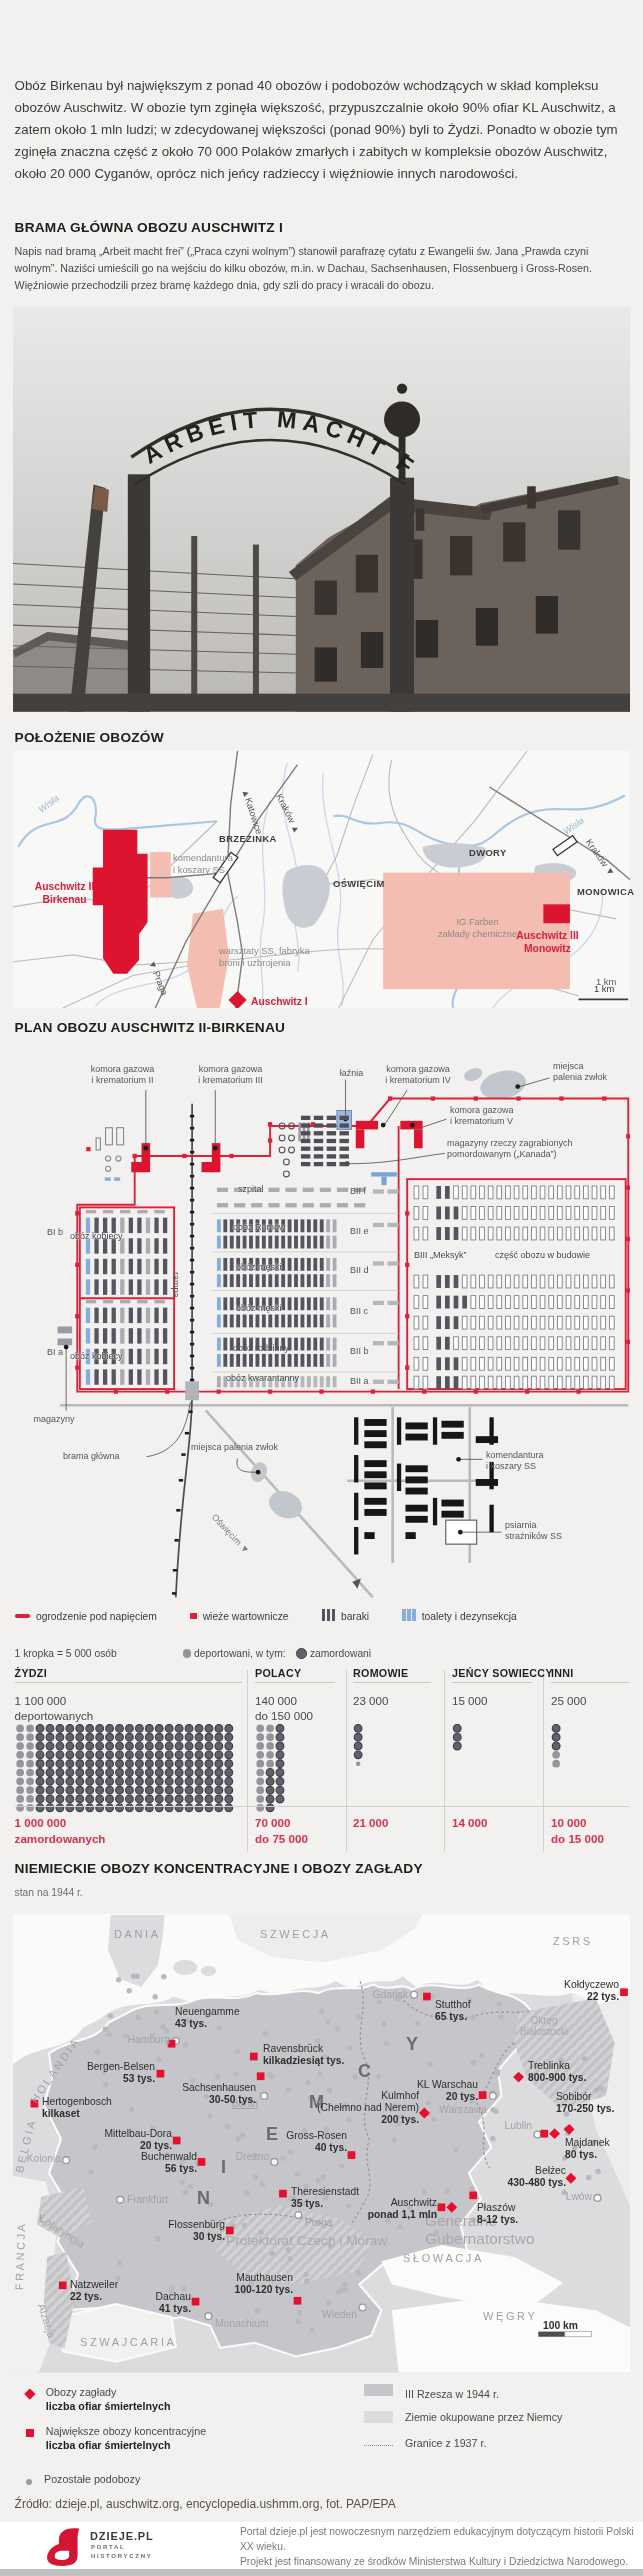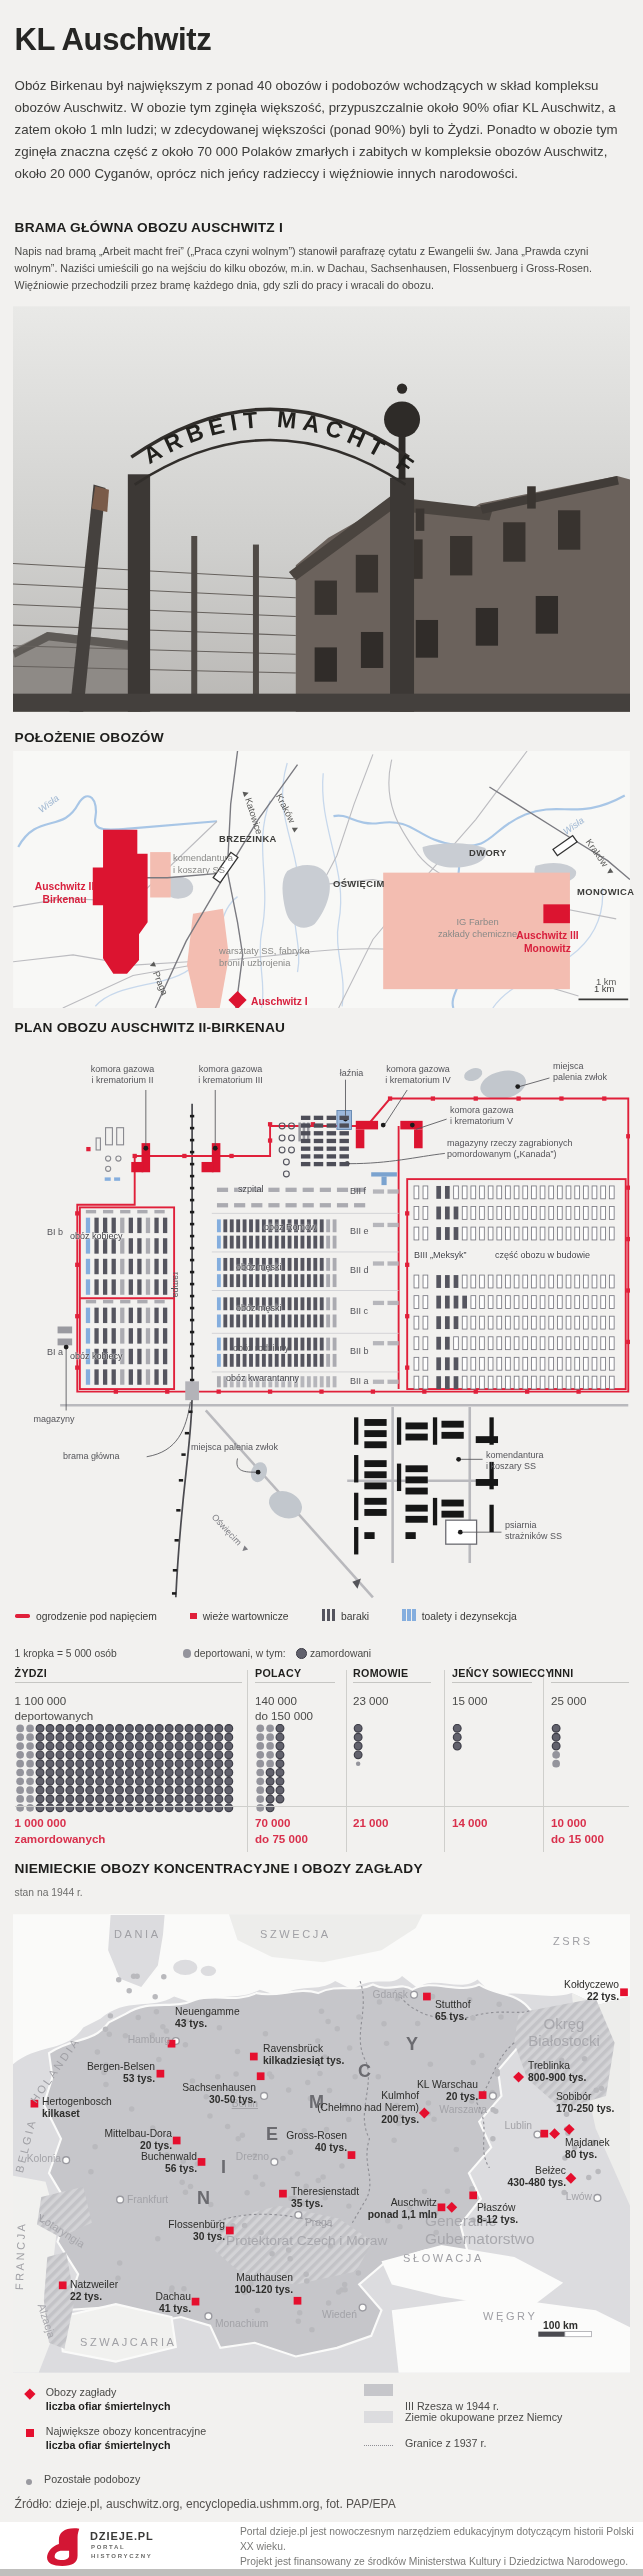--- a/index.html
+++ b/index.html
@@ -35,21 +35,20 @@
   .l2-left b{color:#1e1e1c;}
   .srcline{font-size:12px;color:#55524f;}
   .ftext{font-size:10.3px;line-height:14.6px;color:#7a7a78;}
   svg{display:block;}
 </style>
 </head>
 <body>
 
 <div id="page">
 
-  <h1 class="abs" style="left:14.6px;top:22px;">KL Auschwitz</h1>
   <div class="abs intro" style="left:14.6px;top:75px;width:614px;">Obóz Birkenau był największym z ponad 40 obozów i podobozów wchodzących w skład kompleksu obozów Auschwitz. W obozie tym zginęła większość, przypuszczalnie około 90% ofiar KL Auschwitz, a zatem około 1 mln ludzi; w zdecydowanej większości (ponad 90%) byli to Żydzi. Ponadto w obozie tym zginęła znaczna część z około 70 000 Polaków zmarłych i zabitych w kompleksie obozów Auschwitz, około 20 000 Cyganów, oprócz nich jeńcy radzieccy i więźniowie innych narodowości.</div>
 
   <div class="abs sechead" style="left:14.6px;top:220px;">BRAMA GŁÓWNA OBOZU AUSCHWITZ I</div>
   <div class="abs body" style="left:14.6px;top:243px;width:614px;">Napis nad bramą „Arbeit macht frei” („Praca czyni wolnym”) stanowił parafrazę cytatu z Ewangelii św. Jana „Prawda czyni wolnym”. Naziści umieścili go na wejściu do kilku obozów, m.in. w Dachau, Sachsenhausen, Flossenbuerg i Gross-Rosen. Więźniowie przechodzili przez bramę każdego dnia, gdy szli do pracy i wracali do obozu.</div>
 
   <div class="abs" style="left:13px;top:306px;">
     <svg width="617" height="406" viewBox="0 0 720 473">
       <defs>
         <linearGradient id="sky" x1="0" y1="0" x2="0" y2="1">
           <stop offset="0" stop-color="#e9e9e7"></stop>
@@ -954,21 +953,21 @@
         <div class="lab planlab center" style="left: 319px; top: 26px; width: 39px;">łaźnia</div>
         <div class="lab planlab center" style="left: 364px; top: 22px; width: 82px;">komora gazowa<br>i krematorium IV</div>
         <div class="lab planlab" style="left: 540px; top: 19px;">miejsca<br>palenia zwłok</div>
         <div class="lab planlab" style="left: 437px; top: 63px;">komora gazowa<br>i krematorium V</div>
         <div class="lab planlab" style="left: 434px; top: 96px;">magazyny rzeczy zagrabionych<br>pomordowanym („Kanada”)</div>
         <div class="lab planlab-dark" style="left: 401px; top: 208px;">BIII „Meksyk”</div>
         <div class="lab planlab-dark" style="left: 482px; top: 208px;">część obozu w budowie</div>
         <div class="lab planlab" style="left: 337px; top: 144px;">BII f</div>
         <div class="lab planlab-dark" style="left: 225px; top: 142px;">szpital</div>
         <div class="lab planlab" style="left: 337px; top: 184px;">BII e</div>
-        <div class="lab planlab-dark" style="left: 220px; top: 180px; padding-left: 31px;">obóz Romów</div>
+        <div class="lab planlab-dark" style="left: 220px; top: 180px;">obóz Romów</div>
         <div class="lab planlab" style="left: 337px; top: 223px;">BII d</div>
         <div class="lab planlab-dark" style="left: 223px; top: 220px;">obóz męski</div>
         <div class="lab planlab" style="left: 337px; top: 264px;">BII c</div>
         <div class="lab planlab-dark" style="left: 223px; top: 261px;">obóz męski</div>
         <div class="lab planlab" style="left: 220px; top: 301px;">obóz rodzinny</div>
         <div class="lab planlab" style="left: 337px; top: 304px;">BII b</div>
         <div class="lab planlab" style="left: 337px; top: 334px;">BII a</div>
         <div class="lab planlab-dark" style="left: 213px; top: 331px;">obóz kwarantanny</div>
         <div class="lab planlab" style="left: 34px; top: 185px;">BI b</div>
         <div class="lab planlab-dark" style="left: 57px; top: 189px;">obóz kobiecy</div>
@@ -1576,21 +1575,21 @@
         <div class="lab country" style="left: 101px; top: 13.7px;">DANIA</div>
         <div class="lab country" style="left: 247px; top: 13.7px;">SZWECJA</div>
         <div class="lab country" style="left: 540px; top: 20.6px;">ZSRS</div>
         <div class="lab country" style="left: 15.4px; top: 184px; transform: rotate(-55deg); transform-origin: 0px 0px;">HOLANDIA</div>
         <div class="lab country" style="left: 0px; top: 257px; transform: rotate(-76deg); transform-origin: 0px 0px;">BELGIA</div>
         <div class="lab country" style="left: 26px; top: 298px;">L.</div>
         <div class="lab country" style="left: 0px; top: 376px; transform: rotate(-88deg); transform-origin: 0px 0px;">FRANCJA</div>
         <div class="lab country" style="left: 67px; top: 422px;">SZWAJCARIA</div>
         <div class="lab country" style="left: 390px; top: 338px;">SŁOWACJA</div>
         <div class="lab country" style="left: 470px; top: 396px;">WĘGRY</div>
-        <div class="lab region center" style="left: 504px; top: 101px; font-size: 15px; width: 94px;">Okręg<br>Białostocki</div>
+        <div class="lab region center" style="left: 484px; top: 101px; font-size: 10px; width: 94px;">Okręg<br>Białostocki</div>
         <div class="lab region" style="left: 412px; top: 298px; font-size: 15.4px;">Generalne<br>Gubernatorstwo</div>
         <div class="lab region" style="left: 213px; top: 319px; font-size: 13.7px;">Protektorat Czech i Moraw</div>
         <div class="lab region" style="left: 31px; top: 298px; font-size: 11px; transform: rotate(33deg); transform-origin: 0px 0px;">Lotaryngia</div>
         <div class="lab region" style="left: 34px; top: 388px; font-size: 11px; transform: rotate(72deg); transform-origin: 0px 0px;">Alzacja</div>
         <div class="lab biglet" style="left: 184px; top: 274px;">N</div>
         <div class="lab biglet" style="left: 208px; top: 243px;">I</div>
         <div class="lab biglet" style="left: 253px; top: 210px;">E</div>
         <div class="lab biglet" style="left: 296px; top: 178px;">M</div>
         <div class="lab biglet" style="left: 345px; top: 147px;">C</div>
         <div class="lab biglet" style="left: 393px; top: 120px;">Y</div>
@@ -1649,17 +1648,17 @@
       <div>Portal dzieje.pl jest nowoczesnym narzędziem edukacyjnym dotyczącym historii Polski XX wieku.</div>
       <div>Projekt jest finansowany ze środków Ministerstwa Kultury i Dziedzictwa Narodowego.</div>
       <div>Portal tworzony jest przez Polską Agencję Prasową i Muzeum Historii Polski.</div>
     </div>
   </div>
   <div class="abs" style="left:0;top:2569px;width:643px;height:6.9px;background:#bfbfbd;"></div>
 
 <div class="lab " style="left: 26px; top: 2386px;"><span style="display:inline-block;width:7.7px;height:7.7px;background:#e50f2e;transform:rotate(45deg);"></span><span class="l2-left" style="display:inline-block;vertical-align:top;margin-left:12px;">Obozy zagłady<br><b>liczba ofiar śmiertelnych</b></span></div>
     <div class="lab " style="left: 26px; top: 2425px;"><span style="display:inline-block;width:7.7px;height:7.7px;background:#e50f2e;"></span><span class="l2-left" style="display:inline-block;vertical-align:top;margin-left:12px;">Największe obozy koncentracyjne<br><b>liczba ofiar śmiertelnych</b></span></div>
     <div class="lab " style="left: 26px; top: 2473px;"><span style="display:inline-block;width:6px;height:6px;border-radius:50%;background:#9a9aa0;"></span><span class="l2-left" style="display:inline-block;vertical-align:top;margin-left:12px;">Pozostałe podobozy</span></div>
-    <div class="lab " style="left: 364px; top: 2384px;"><span style="display:inline-block;width:29px;height:12px;background:#c6c6ca;"></span><span class="l2-left" style="display:inline-block;vertical-align:top;margin-left:12px;margin-top:16px;">III Rzesza w 1944 r.</span></div>
+    <div class="lab " style="left: 364px; top: 2384px;"><span style="display:inline-block;width:29px;height:12px;background:#c6c6ca;"></span><span class="l2-left" style="display:inline-block;vertical-align:top;margin-left:12px;margin-top:4px;">III Rzesza w 1944 r.</span></div>
     <div class="lab " style="left: 364px; top: 2411px;"><span style="display:inline-block;width:29px;height:12px;background:#dcdcdf;"></span><span class="l2-left" style="display:inline-block;vertical-align:top;margin-left:12px;margin-top:0px;">Ziemie okupowane przez Niemcy</span></div>
     <div class="lab " style="left: 364px; top: 2437px;"><span style="display:inline-block;width:29px;height:0;border-top:1.7px dotted #8f8f95;vertical-align:3.4px;"></span><span class="l2-left" style="display:inline-block;vertical-align:top;margin-left:12px;margin-top:0px;">Granice z 1937 r.</span></div>
   </div>
 
 
 </body></html>

